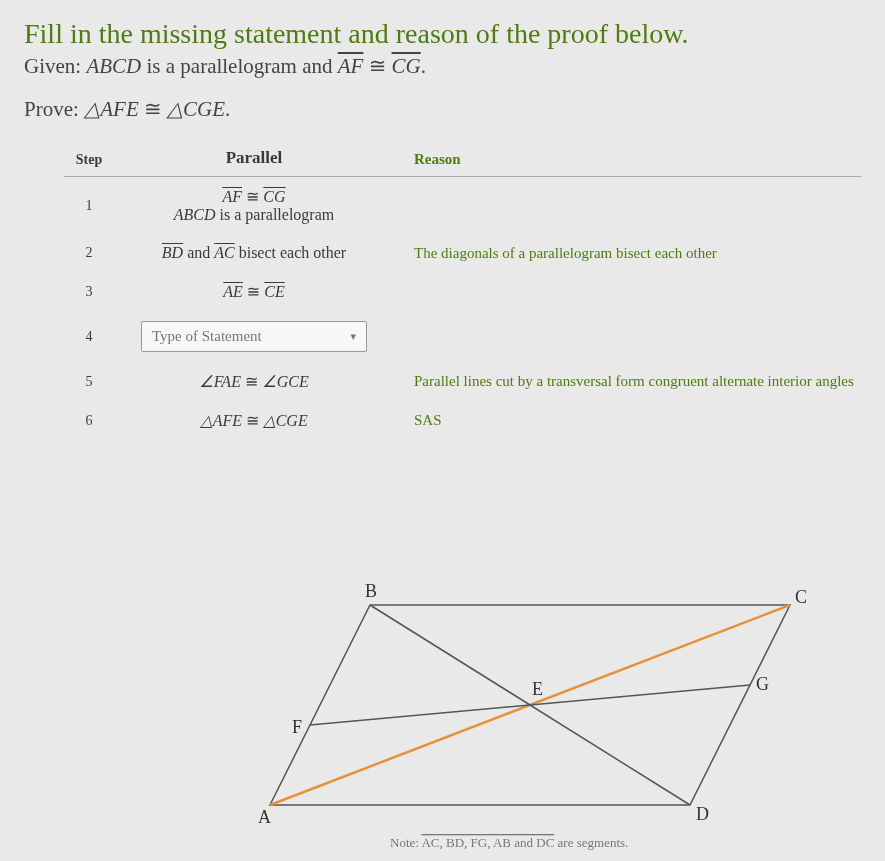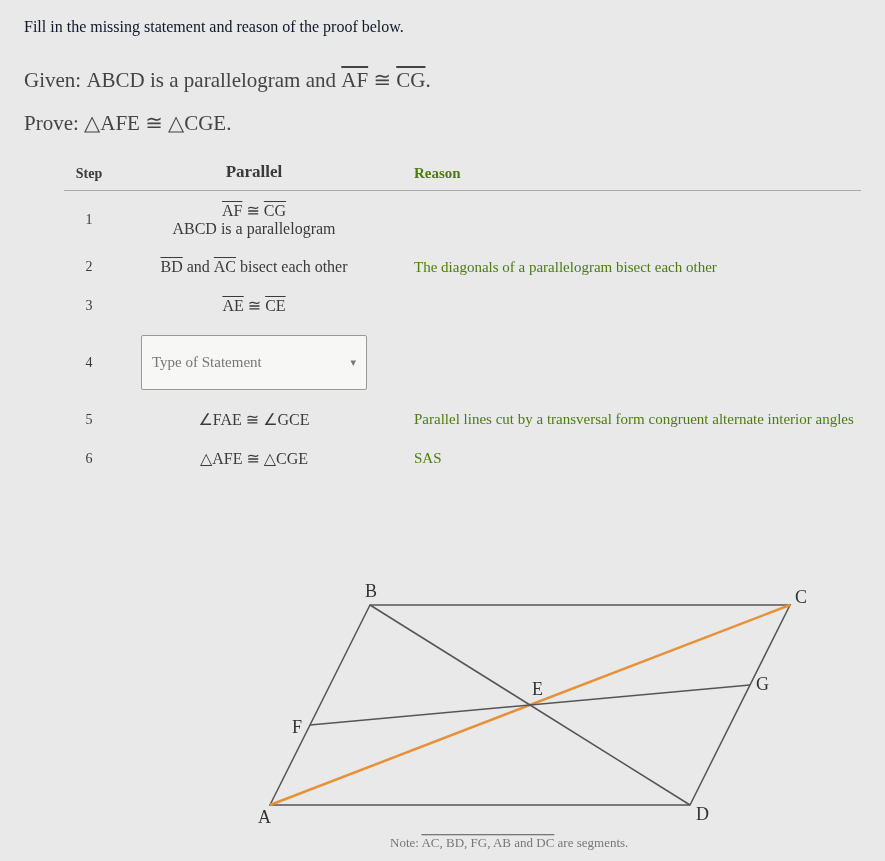--- a/index.html
+++ b/index.html
@@ -6,40 +6,40 @@
   body {
     font-family: Georgia, 'Times New Roman', serif;
     background: #e8e9e8;
     color: #3a3a3a;
     width: 885px;
     height: 861px;
     padding: 18px 24px;
     position: relative;
     overflow: hidden;
   }
-  .instruction { font-size: 16px; color: #0f172a; margin-bottom: 32px; }
+  .instruction { font-size: 28px; color: #4d7c0f; margin-bottom: 4px; }
   .given, .prove { font-size: 21px; color: #444; margin-bottom: 18px; }
   .over { text-decoration: overline; }
-  .math { font-family: 'Times New Roman', serif; }
+  .math { font-style: italic; font-family: 'Times New Roman', serif; }
   .proof-area {
     margin-top: 10px;
     margin-left: 40px;
   }
   .header-row { display: flex; align-items: flex-end; padding: 8px 0; font-weight: bold; font-size: 17px; border-bottom: 1px solid #aaa; }
   .row { display: flex; align-items: center; padding: 10px 0; font-size: 16px; }
   .step-col { width: 50px; text-align: center; font-size: 14px; }
   .stmt-col { width: 280px; text-align: center; }
   .reason-col { flex: 1; text-align: left; padding-left: 20px; font-size: 15px; color:#4d7c0f }
   .dropdown {
     display: inline-flex;
     align-items: center;
     justify-content: space-between;
     border: 1px solid #999;
     background: #f7f7f5;
-    padding: 18px 10px;
+    padding: 6px 10px;
     width: 226px;
     color: #777;
     font-size: 15px;
     border-radius: 2px;
   }
   .dropdown .caret { font-size: 11px; color:#777; }
   .diagram {
     position: absolute;
     bottom: 6px;
     left: 250px;

